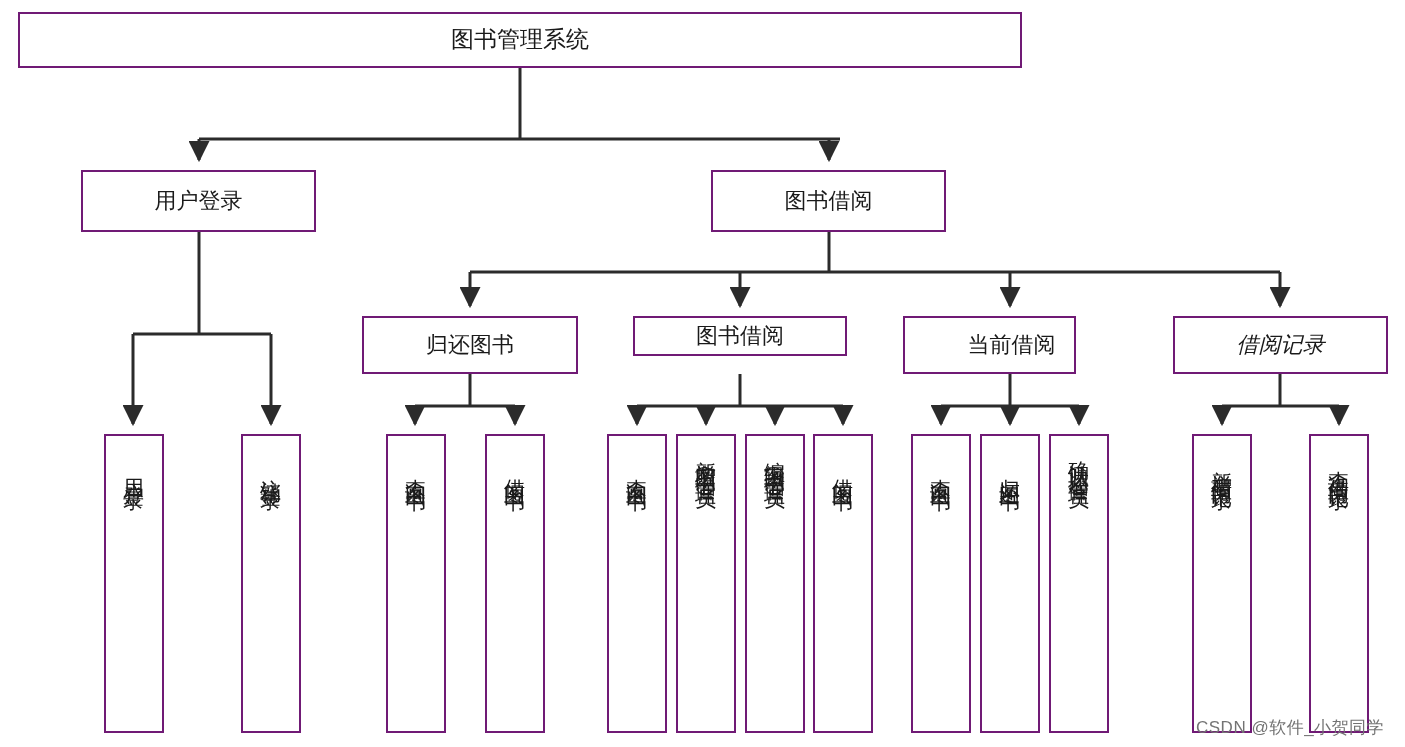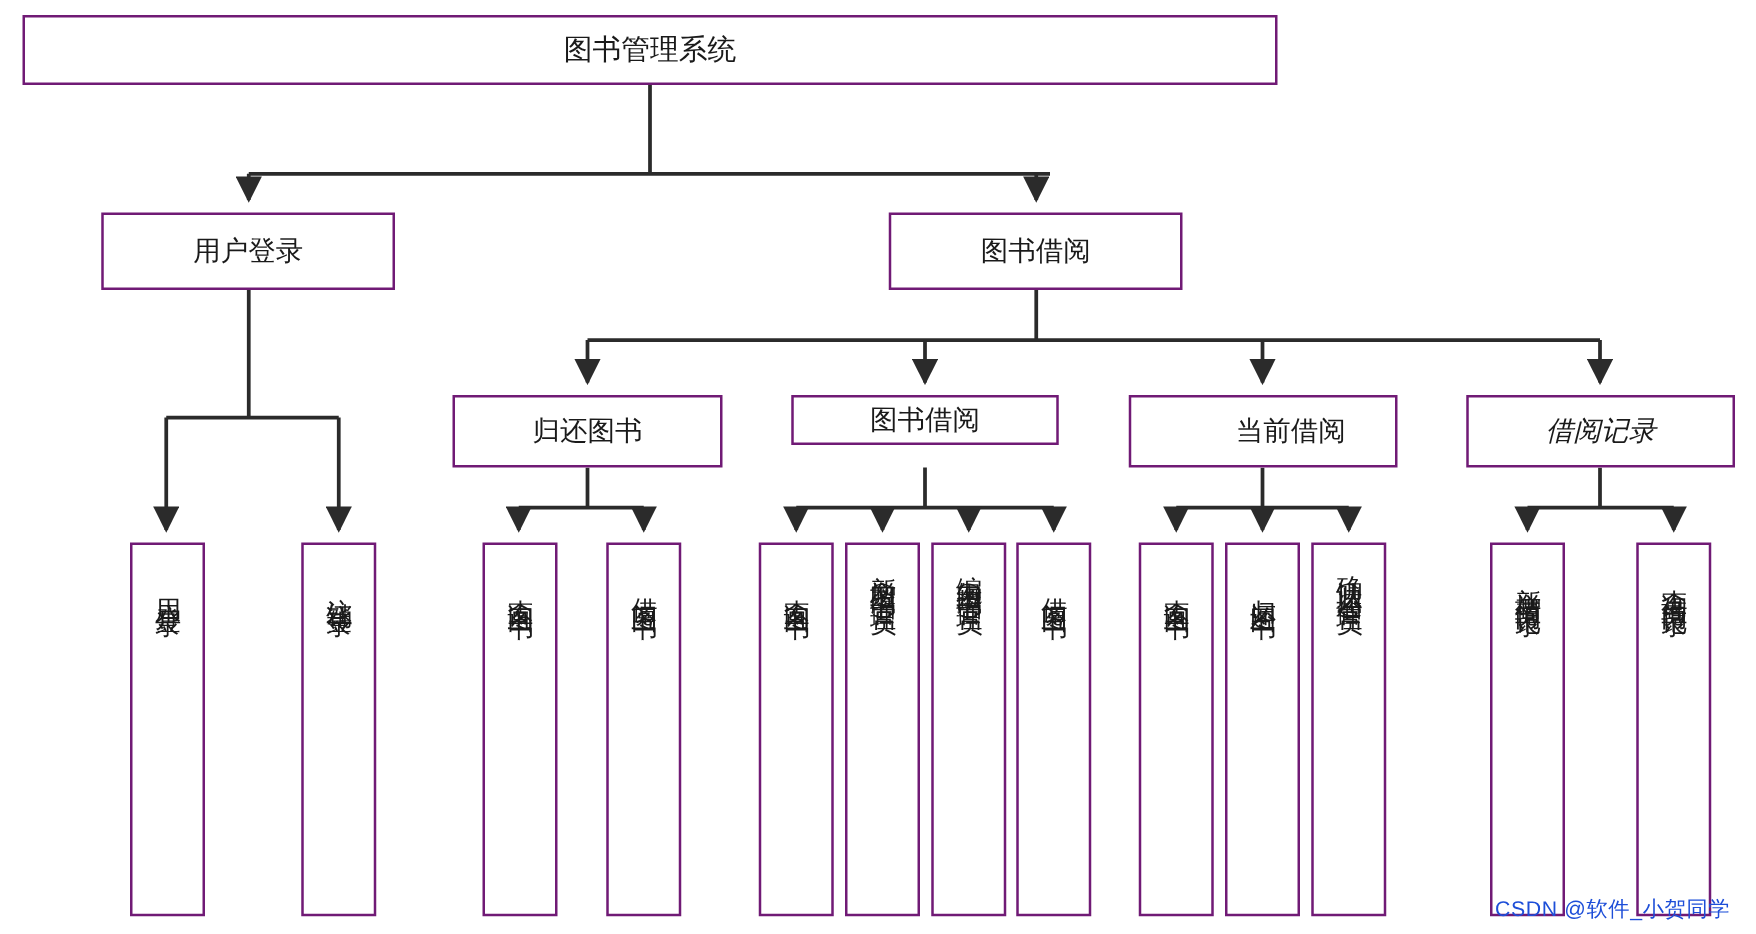--- a/index.html
+++ b/index.html
@@ -56,21 +56,21 @@
     font-size: 21px;
     letter-spacing: 4px;
     line-height: 1;
   }
   .node.vert.tall .node-label {
     padding-top: 0;
   }
   .watermark {
     position: absolute;
     font-size: 17px;
-    color: #1d4ed8;
+    color: #737373;
     white-space: nowrap;
     letter-spacing: 0.5px;
   }
 </style>
 </head>
 <body>
 
 <div id="canvas">
 
   <svg id="wires" viewBox="0 0 1405 747" xmlns="http://www.w3.org/2000/svg">
@@ -136,21 +136,21 @@
   </div>
 
   <div class="node horiz" style="left:362px; top:316px; width:216px; height:58px;">
     <span class="node-label">归还图书</span>
   </div>
 
   <div class="node horiz" style="left:633px; top:316px; width:214px; height:40px;">
     <span class="node-label">图书借阅</span>
   </div>
 
-  <div class="node horiz" style="left:903px; top:316px; width:215px; height:58px;padding-left:44px;">
+  <div class="node horiz" style="left:903px; top:316px; width:173px; height:58px;padding-left:44px;">
     <span class="node-label">当前借阅</span>
   </div>
 
   <div class="node horiz" style="left:1173px; top:316px; width:215px; height:58px;font-style:italic;">
     <span class="node-label">借阅记录</span>
   </div>
 
   <div class="node vert" style="left:104px; top:434px; width:60px; height:299px;">
     <span class="node-label">用户登录</span>
   </div>

